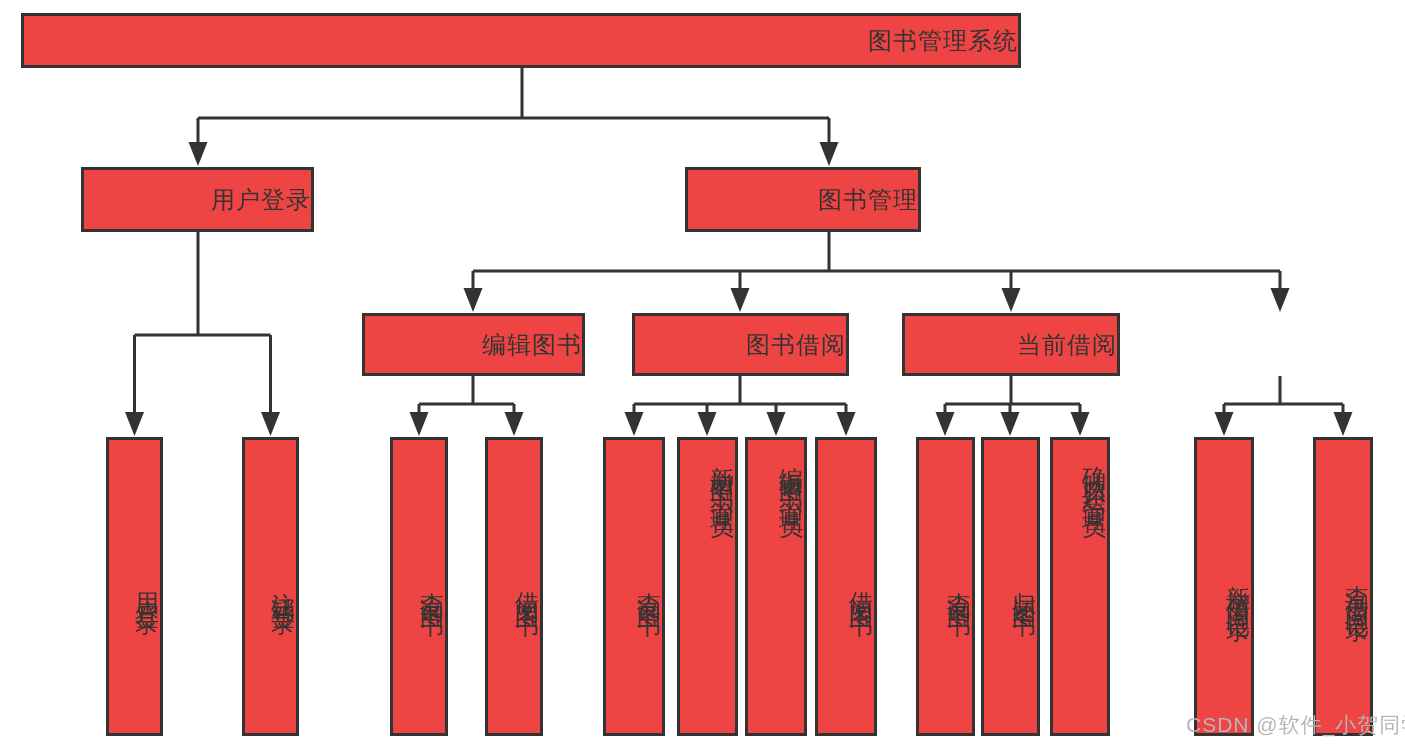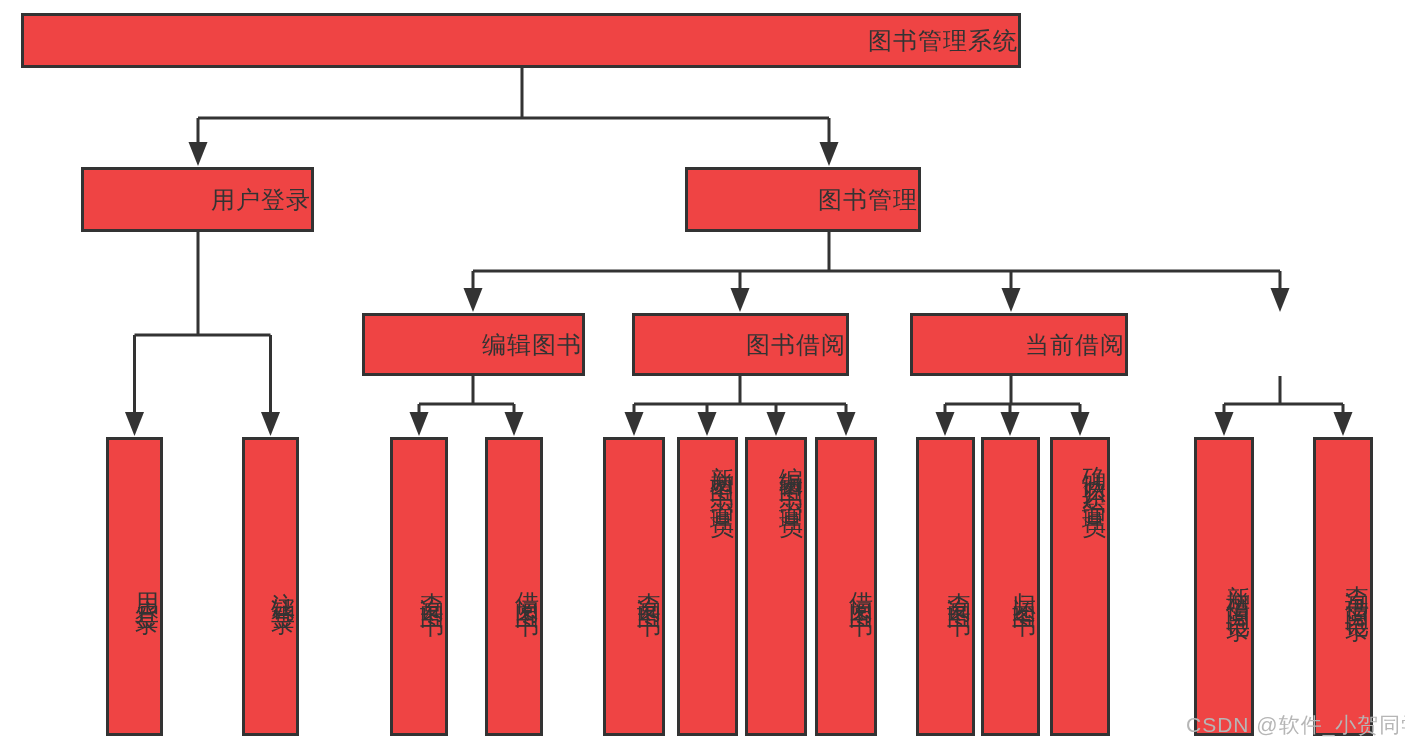--- a/index.html
+++ b/index.html
@@ -63,21 +63,21 @@
   <div class="node h" style="left:685px; top:167px; width:236px; height:65px;">
     <span>图书管理</span>
   </div>
 
   <div class="node h" style="left:362px; top:313px; width:223px; height:63px;">
     <span>编辑图书</span>
   </div>
   <div class="node h" style="left:632px; top:313px; width:217px; height:63px;">
     <span>图书借阅</span>
   </div>
-  <div class="node h" style="left:902px; top:313px; width:218px; height:63px;margin-left:8px;">
+  <div class="node h" style="left:902px; top:313px; width:218px; height:63px;">
     <span>当前借阅</span>
   </div>
 
   <div class="node v" style="left:106px; top:437px; width:57px; height:299px;">
     <span>用户登录</span>
   </div>
   <div class="node v" style="left:242px; top:437px; width:57px; height:299px;">
     <span>注销登录</span>
   </div>
 

